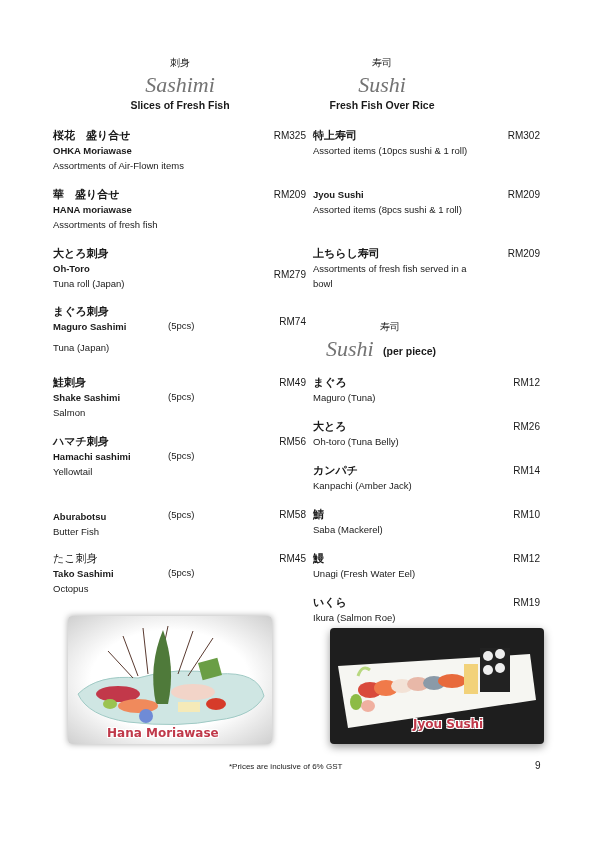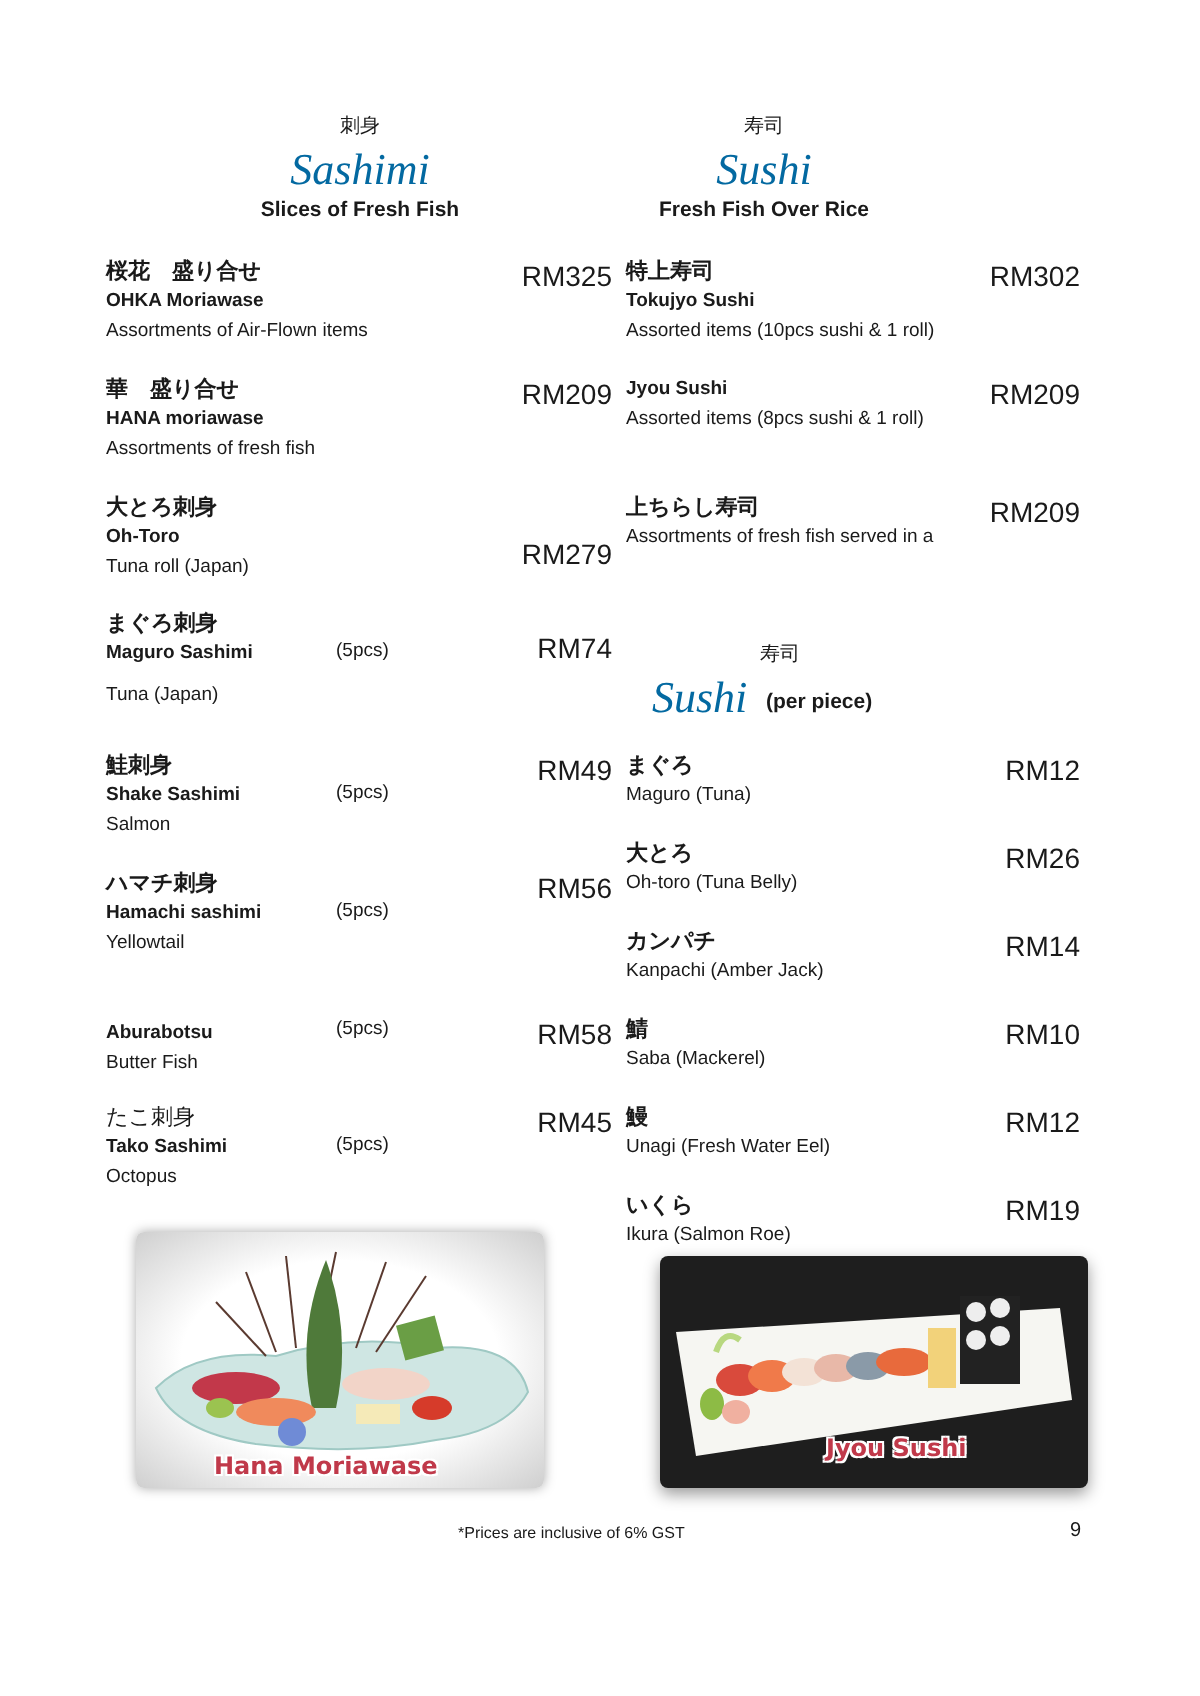--- a/index.html
+++ b/index.html
@@ -1,28 +1,28 @@
 <!DOCTYPE html>
 <html><head>
 <meta charset="utf-8">
 <style>
   html, body { margin:0; padding:0; background:#ffffff; }
   body { width:600px; height:848px; position:relative; overflow:hidden;
          font-family:"Liberation Sans", "DejaVu Sans", sans-serif; color:#1a1a1a; }
   .abs { position:absolute; }
   .jp-head { font-size:10px; text-align:center; font-family:"DejaVu Sans", sans-serif; }
   .script-title { font-family:"Liberation Serif", "DejaVu Serif", serif; font-style:italic;
-                  color:#0369a1; font-size:22px; text-align:center; }
+                  color:#737373; font-size:22px; text-align:center; }
   .sub-title { font-weight:bold; font-size:10.5px; text-align:center; }
   .item { position:absolute; font-size:9.5px; line-height:15px; }
   .item .jp { font-weight:bold; font-size:11px; font-family:"DejaVu Sans", sans-serif; }
   .item .jp.light { font-weight:normal; }
   .item .en { font-weight:bold; }
   .item .desc { font-weight:normal; }
-  .price { position:absolute; font-size:14px; text-align:right; width:60px; }
+  .price { position:absolute; font-size:10px; text-align:right; width:60px; }
   .pcs { position:absolute; font-size:9.5px; }
   .photo { position:absolute; border-radius:4px; overflow:hidden; }
   .caption { position:absolute; font-weight:bold; font-size:12px; color:#c0394a;
              text-shadow: 1px 1px 0 #fff, -1px -1px 0 #fff, 1px -1px 0 #fff, -1px 1px 0 #fff;
              font-family:"DejaVu Sans", sans-serif; }
   .footnote { font-size:8px; }
   .pagenum { font-size:10px; }
 </style>
 </head>
 <body>
@@ -90,34 +90,34 @@
 <div class="item" style="left:53px; top:551px;">
   <div class="jp light">たこ刺身</div>
   <div class="en">Tako Sashimi</div>
   <div class="desc">Octopus</div>
 </div>
 <div class="pcs" style="left:168px; top:567px;">(5pcs)</div>
 <div class="price" style="left:246px; top:553px;">RM45</div>
 
 <div class="item" style="left:313px; top:128px;">
   <div class="jp">特上寿司</div>
-  <div class="en">Tokujyo Sushi</div>
   <div class="desc">Assorted items (10pcs sushi &amp; 1 roll)</div>
 </div>
 <div class="price" style="left:480px; top:130px;">RM302</div>
 
 <div class="item" style="left:313px; top:187px;">
   <div class="en">Jyou Sushi</div>
   <div class="desc">Assorted items (8pcs sushi &amp; 1 roll)</div>
 </div>
 <div class="price" style="left:480px; top:189px;">RM209</div>
 
 <div class="item" style="left:313px; top:246px;">
   <div class="jp">上ちらし寿司</div>
   <div class="desc">Assortments of fresh fish served in a</div>
+  <div class="desc">bowl</div>
 </div>
 <div class="price" style="left:480px; top:248px;">RM209</div>
 
 <div class="abs jp-head" style="left:360px; top:320px; width:60px;">寿司</div>
 <div class="abs script-title" style="left:326px; top:336px; width:52px; text-align:left;">Sushi</div>
 <div class="abs" style="left:383px; top:345px; font-weight:bold; font-size:10.5px;">(per piece)</div>
 
 <div class="item" style="left:313px; top:375px;">
   <div class="jp">まぐろ</div>
   <div class="desc">Maguro (Tuna)</div>

